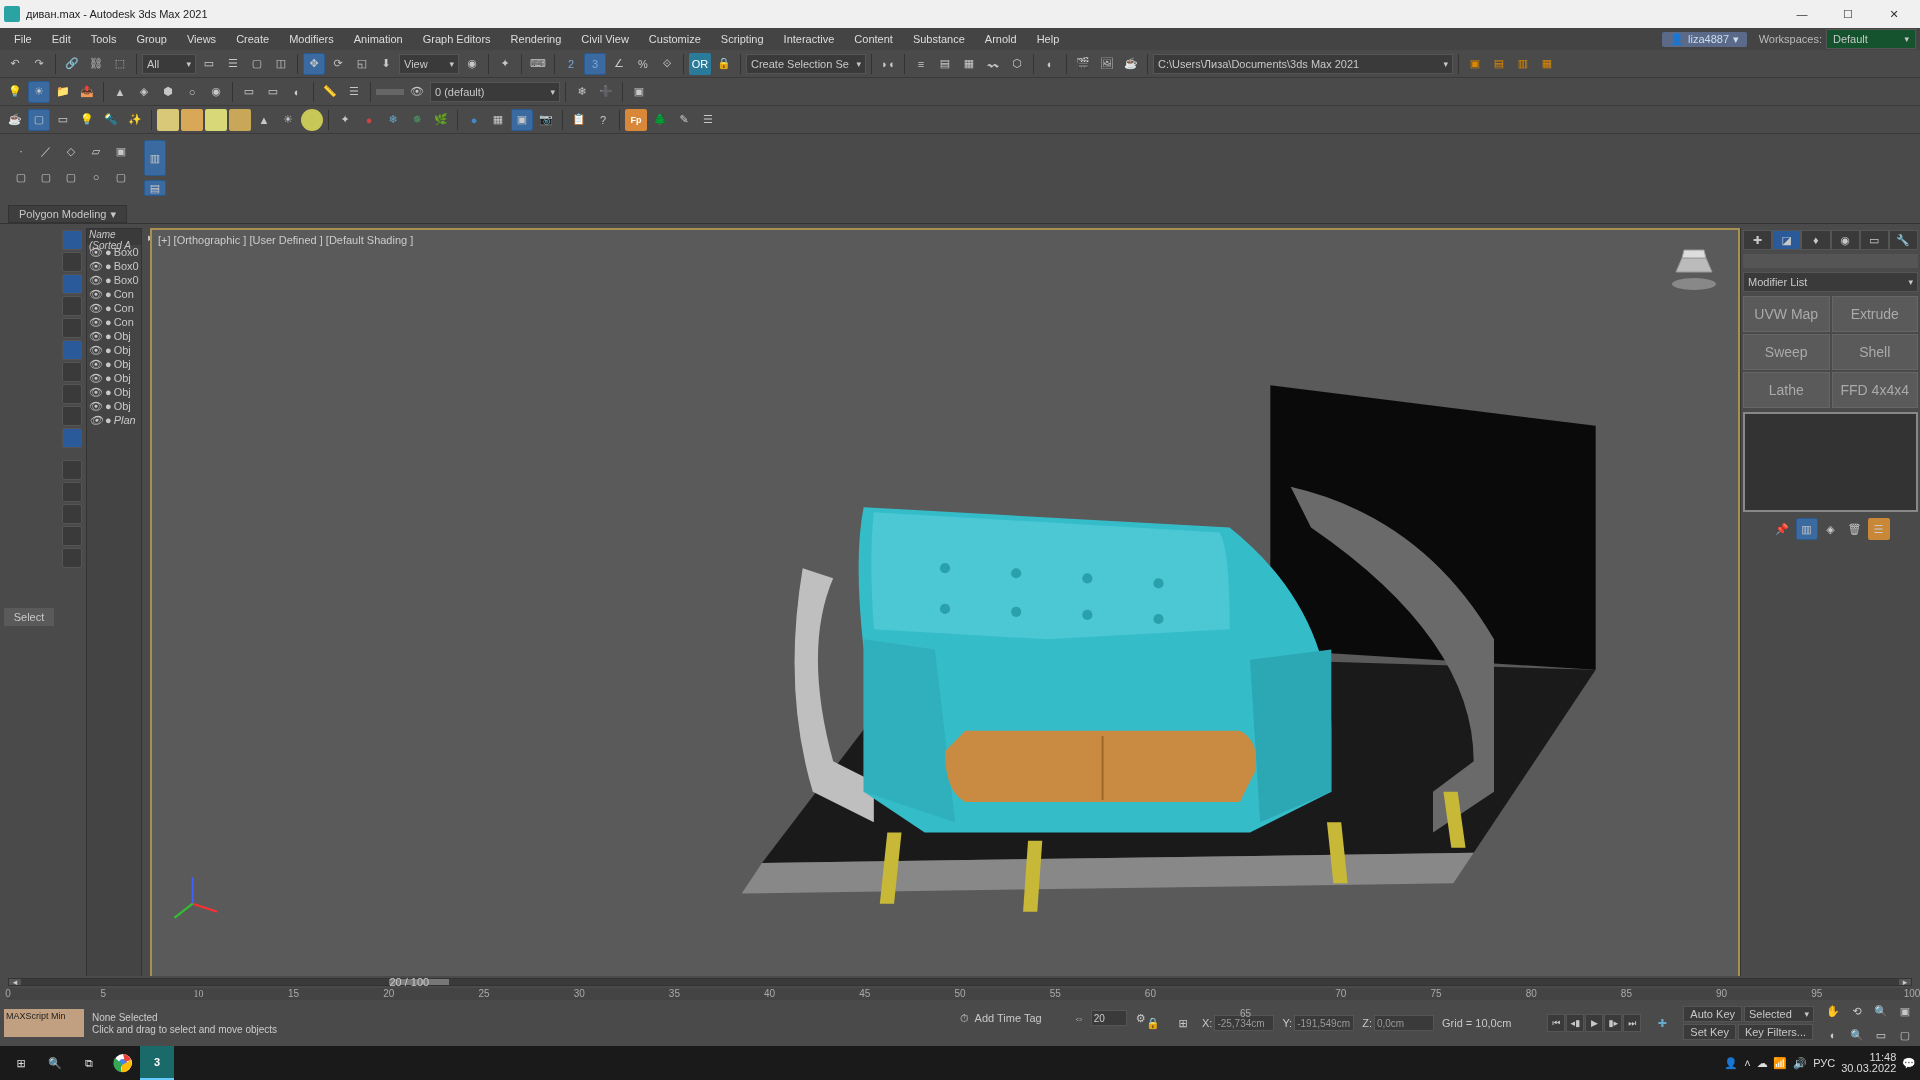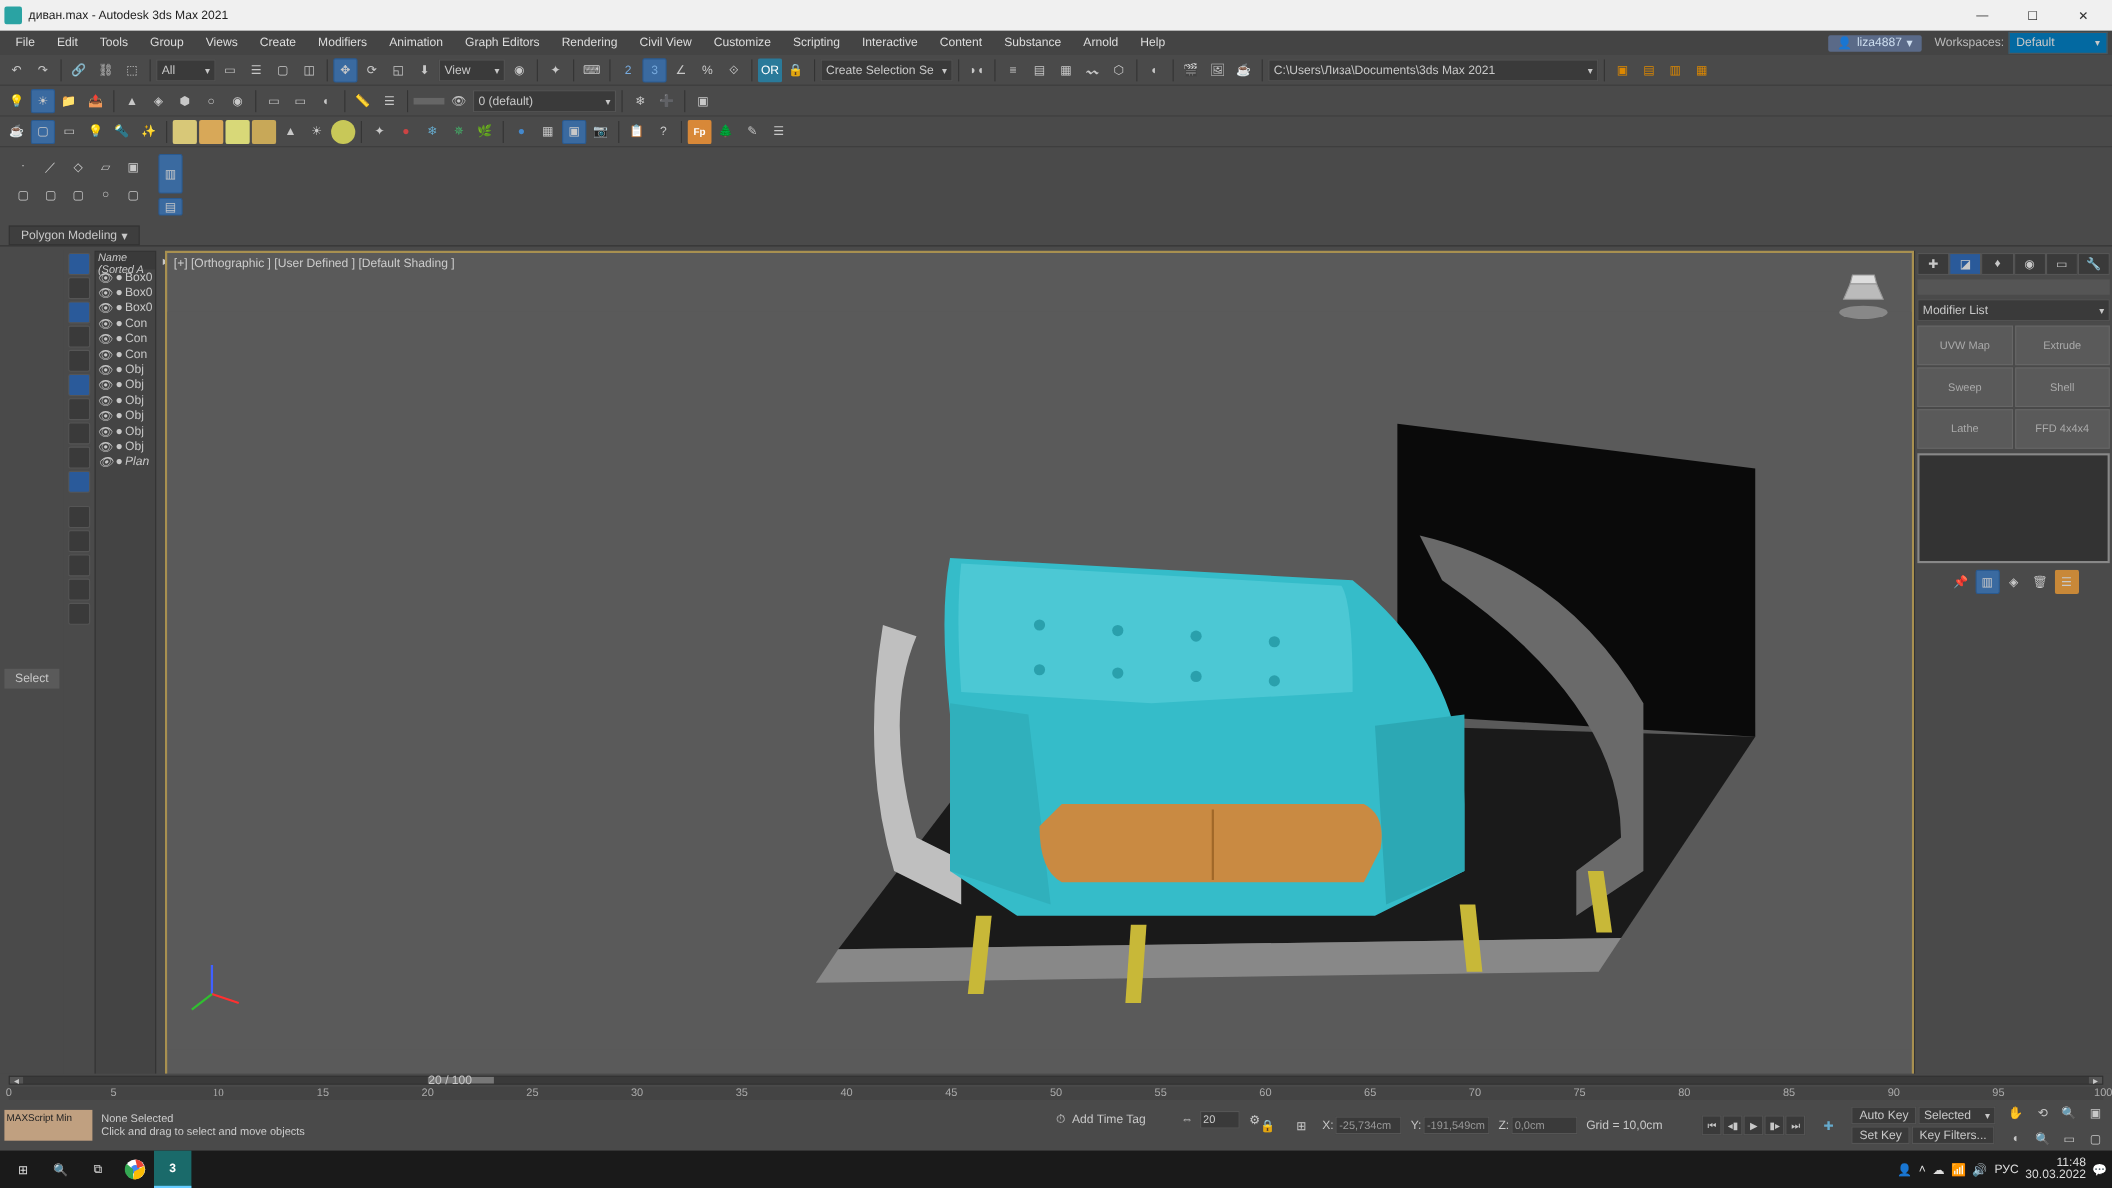--- a/index.html
+++ b/index.html
@@ -11,21 +11,21 @@
 .titlebar .title{flex:1}
 .titlebar .winctl{display:flex;gap:2px}
 .titlebar .winbtn{width:44px;height:24px;display:flex;align-items:center;justify-content:center;color:#333}
 
 
 .menubar{height:22px;background:#444;display:flex;align-items:center;padding:0 4px}
 .menubar .mitem{padding:2px 10px;color:#ddd}
 .menubar .spacer{flex:1}
 .menubar .user{background:#5a6a88;padding:1px 8px;color:#cde;display:flex;gap:4px;align-items:center;border-radius:2px}
 .menubar .ws{margin-left:12px;color:#bbb}
-.menubar .wsval{background:#0369a1;padding:1px 6px;margin-left:4px}
+.menubar .wsval{background:#14532d;padding:1px 6px;margin-left:4px}
 
 
 .toolrow{height:28px;background:#4a4a4a;border-bottom:1px solid #3a3a3a;display:flex;align-items:center;padding:0 4px;gap:2px}
 .tbtn{width:22px;height:22px;display:flex;align-items:center;justify-content:center;border:1px solid transparent;border-radius:2px}
 .tbtn.active{background:#3a6aa0;border-color:#2a5a90}
 .tsep{width:1px;height:20px;background:#333;margin:0 3px}
 .tdrop{height:20px;background:#3a3a3a;border:1px solid #555;padding:0 4px;display:flex;align-items:center;min-width:40px;gap:4px}
 .tdrop::after{content:"▾";margin-left:auto;font-size:9px}
 .colbtn{width:22px;height:22px;border-radius:2px}
 
@@ -56,21 +56,21 @@
 .viewport .cube{position:absolute;top:8px;right:16px;width:56px;height:56px;display:flex;align-items:center;justify-content:center}
 
 .cmdpanel{width:180px;background:#4a4a4a;border-left:1px solid #333;display:flex;flex-direction:column}
 .cprow{display:flex;gap:0;padding:2px}
 .cpbtn{flex:1;height:20px;background:#3a3a3a;border:1px solid #555;display:flex;align-items:center;justify-content:center}
 .cpbtn.active{background:#2a5a9a}
 .cpcolor{height:14px;background:#555;margin:2px}
 .cplist{height:20px;background:#3a3a3a;border:1px solid #555;margin:2px;display:flex;align-items:center;padding:0 4px}
 .cplist::after{content:"▾";margin-left:auto;font-size:9px}
 .modbtns{display:flex;flex-wrap:wrap;gap:2px;padding:2px}
-.modbtn{width:calc(50% - 1px);height:36px;background:#5a5a5a;border:1px solid #666;display:flex;align-items:center;justify-content:center;font-size:10px;color:#aaa}
+.modbtn{width:calc(50% - 1px);height:36px;background:#5a5a5a;border:1px solid #666;display:flex;align-items:center;justify-content:center;font-size:14px;color:#aaa}
 .modstack{flex:0 0 100px;background:#333;border:2px solid #888;margin:2px}
 .cptool{display:flex;gap:2px;padding:4px 2px;justify-content:center}
 
 
 .footer{position:absolute;left:0;right:0;bottom:0;height:70px;background:#4a4a4a;display:flex;flex-direction:column}
 .timeslider{height:12px;background:#3a3a3a;border:1px solid #333;position:relative;margin:2px 8px}
 .timeslider .knob{position:absolute;left:20%;width:60px;height:100%;background:#777;display:flex;align-items:center;justify-content:flex-start;font-size:10px}
 .timeslider .arrow{position:absolute;width:12px;height:100%;background:#555;display:flex;align-items:center;justify-content:center;font-size:9px}
 .timeruler{height:18px;position:relative;margin:0 8px;background:#444}
 .timeruler .tick{position:absolute;top:0;color:#aaa;font-size:10px}
@@ -516,21 +516,21 @@
       <span class="tick" style="left: 15%; transform: translateX(-50%);">15</span>
       <span class="tick" style="left: 20%; transform: translateX(-50%);">20</span>
       <span class="tick" style="left: 25%; transform: translateX(-50%);">25</span>
       <span class="tick" style="left: 30%; transform: translateX(-50%);">30</span>
       <span class="tick" style="left: 35%; transform: translateX(-50%);">35</span>
       <span class="tick" style="left: 40%; transform: translateX(-50%);">40</span>
       <span class="tick" style="left: 45%; transform: translateX(-50%);">45</span>
       <span class="tick" style="left: 50%; transform: translateX(-50%);">50</span>
       <span class="tick" style="left: 55%; transform: translateX(-50%);">55</span>
       <span class="tick" style="left: 60%; transform: translateX(-50%); text-align: center;">60</span>
-      <span class="tick" style="left: 65%; transform: translateX(-50%);">65</span>
+      <span class="tick" style="left: 65%; transform: translateX(-50%); margin-top: 20px;">65</span>
       <span class="tick" style="left: 70%; transform: translateX(-50%);">70</span>
       <span class="tick" style="left: 75%; transform: translateX(-50%);">75</span>
       <span class="tick" style="left: 80%; transform: translateX(-50%);">80</span>
       <span class="tick" style="left: 85%; transform: translateX(-50%);">85</span>
       <span class="tick" style="left: 90%; transform: translateX(-50%);">90</span>
       <span class="tick" style="left: 95%; transform: translateX(-50%);">95</span>
       <span class="tick" style="left: 100%; transform: translateX(-50%);">100</span>
     </div>
   <div class="status">
     <div class="msx">MAXScript Min</div>

